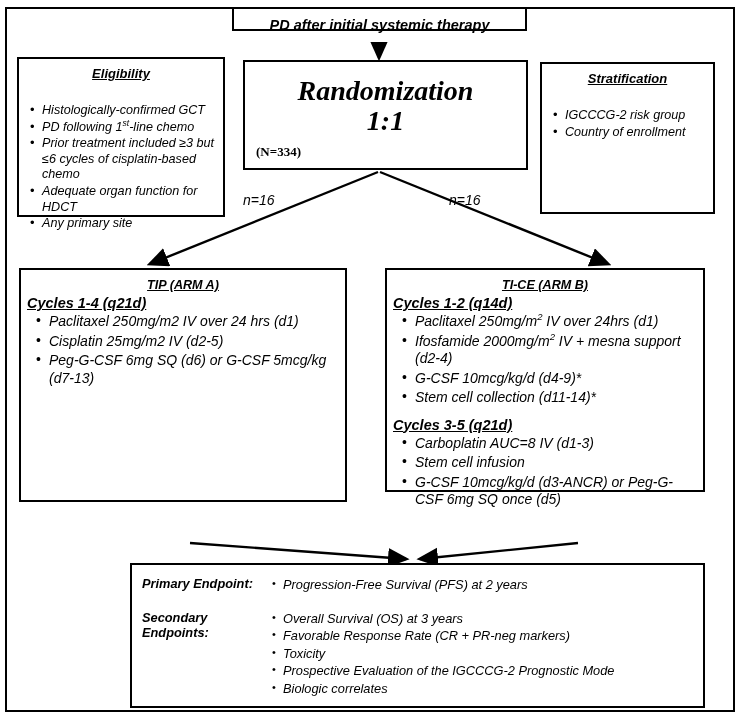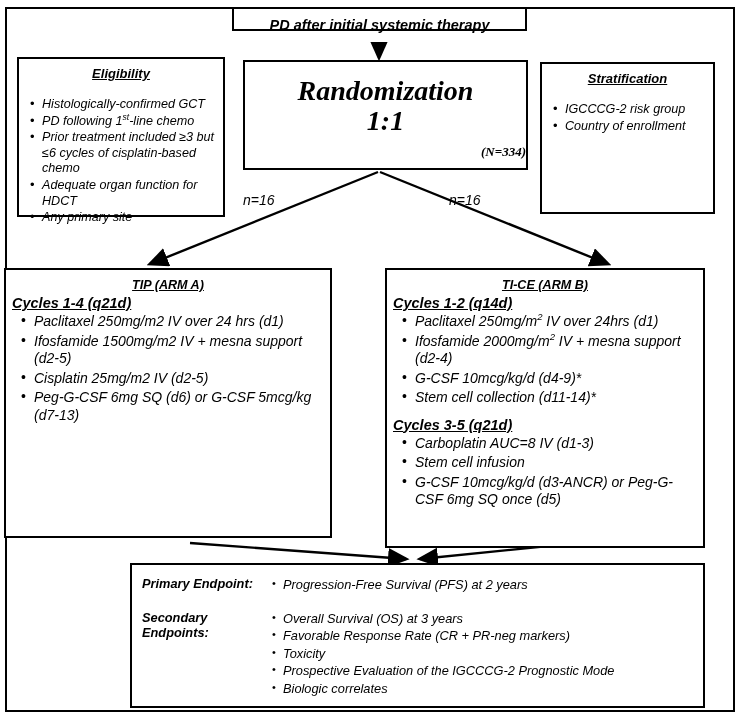--- a/index.html
+++ b/index.html
@@ -10,34 +10,34 @@
 
   .box{position:absolute;border:2px solid #000;background:#fff;box-sizing:border-box;}
 
   
   #pd-box{left:232px;top:7px;width:295px;height:24px;}
   #pd-box .txt{font-style:italic;font-weight:bold;font-size:14.5px;text-align:center;line-height:32px;}
 
   
   #elig-box{left:17px;top:57px;width:208px;height:160px;}
   #strat-box{left:540px;top:62px;width:175px;height:152px;}
-  .panel-title{font-style:italic;font-weight:bold;font-size:13px;text-decoration:underline;text-align:center;margin:7px 0 16px 0;}
+  .panel-title{font-style:italic;font-weight:bold;font-size:13px;text-decoration:underline;text-align:center;margin:7px 0 22px 0;}
   ul.blist{list-style:none;margin:0;padding:0 6px 0 10px;}
   ul.blist li{position:relative;font-style:italic;font-size:12.6px;line-height:15.6px;padding-left:13px;margin-bottom:1px;}
   ul.blist li:before{content:"\2022";position:absolute;left:1px;top:-1px;font-size:13px;font-style:normal;}
 
   
   #rand-box{left:243px;top:60px;width:285px;height:110px;}
   #rand-box .r1{font-family:"Liberation Serif",serif;font-style:italic;font-weight:bold;font-size:28px;text-align:center;margin-top:14px;line-height:30px;}
   #rand-box .r2{font-family:"Liberation Serif",serif;font-style:italic;font-weight:bold;font-size:28px;text-align:center;line-height:30px;}
-  #rand-box .r3{font-family:"Liberation Serif",serif;font-style:italic;font-weight:bold;font-size:13px;text-align:right;margin-top:8px;}
+  #rand-box .r3{font-family:"Liberation Serif",serif;font-weight:bold;font-size:13px;text-align:left;margin-top:8px;padding-left:11px;}
 
   
-  #arm-a-box{left:4px;top:268px;width:328px;height:270px;}
-  #arm-b-box{left:385px;top:268px;width:320px;height:280px;}
+  #arm-a-box{left:19px;top:268px;width:328px;height:234px;}
+  #arm-b-box{left:385px;top:268px;width:320px;height:224px;}
   .arm-head{font-style:italic;font-weight:bold;font-size:12.6px;text-decoration:underline;text-align:center;margin:8px 0 3px 0;}
   .cyc-head{font-style:italic;font-weight:bold;font-size:14.5px;text-decoration:underline;margin:0 0 2px 6px;}
   .cyc-head.second{margin-top:10px;}
   ul.arm{list-style:none;margin:0;padding:0 8px 0 14px;}
   ul.arm li{position:relative;font-style:italic;font-size:14px;line-height:17.5px;padding-left:14px;margin-bottom:2px;}
   ul.arm li:before{content:"\2022";position:absolute;left:1px;top:-1px;font-size:14px;font-style:normal;}
   sup{font-size:0.68em;vertical-align:super;line-height:0;}
 
   
   #end-box{left:130px;top:563px;width:575px;height:145px;}
@@ -110,21 +110,20 @@
   </div>
 
   <div class="nlab" id="n-left">n=16</div>
   <div class="nlab" id="n-right">n=16</div>
 
   <div class="box" id="arm-a-box">
     <div class="arm-head">TIP (ARM A)</div>
     <div class="cyc-head">Cycles 1-4 (q21d)</div>
     <ul class="arm">
       <li>Paclitaxel 250mg/m2 IV over 24 hrs (d1)</li>
-      <li>Ifosfamide 1500mg/m2 IV + mesna support (d2-5)</li>
       <li>Cisplatin 25mg/m2 IV (d2-5)</li>
       <li>Peg-G-CSF 6mg SQ (d6) or G-CSF 5mcg/kg (d7-13)</li>
     </ul>
   </div>
 
   <div class="box" id="arm-b-box">
     <div class="arm-head">TI-CE  (ARM B)</div>
     <div class="cyc-head">Cycles 1-2 (q14d)</div>
     <ul class="arm">
       <li>Paclitaxel 250mg/m<sup>2</sup> IV over 24hrs (d1)</li>

